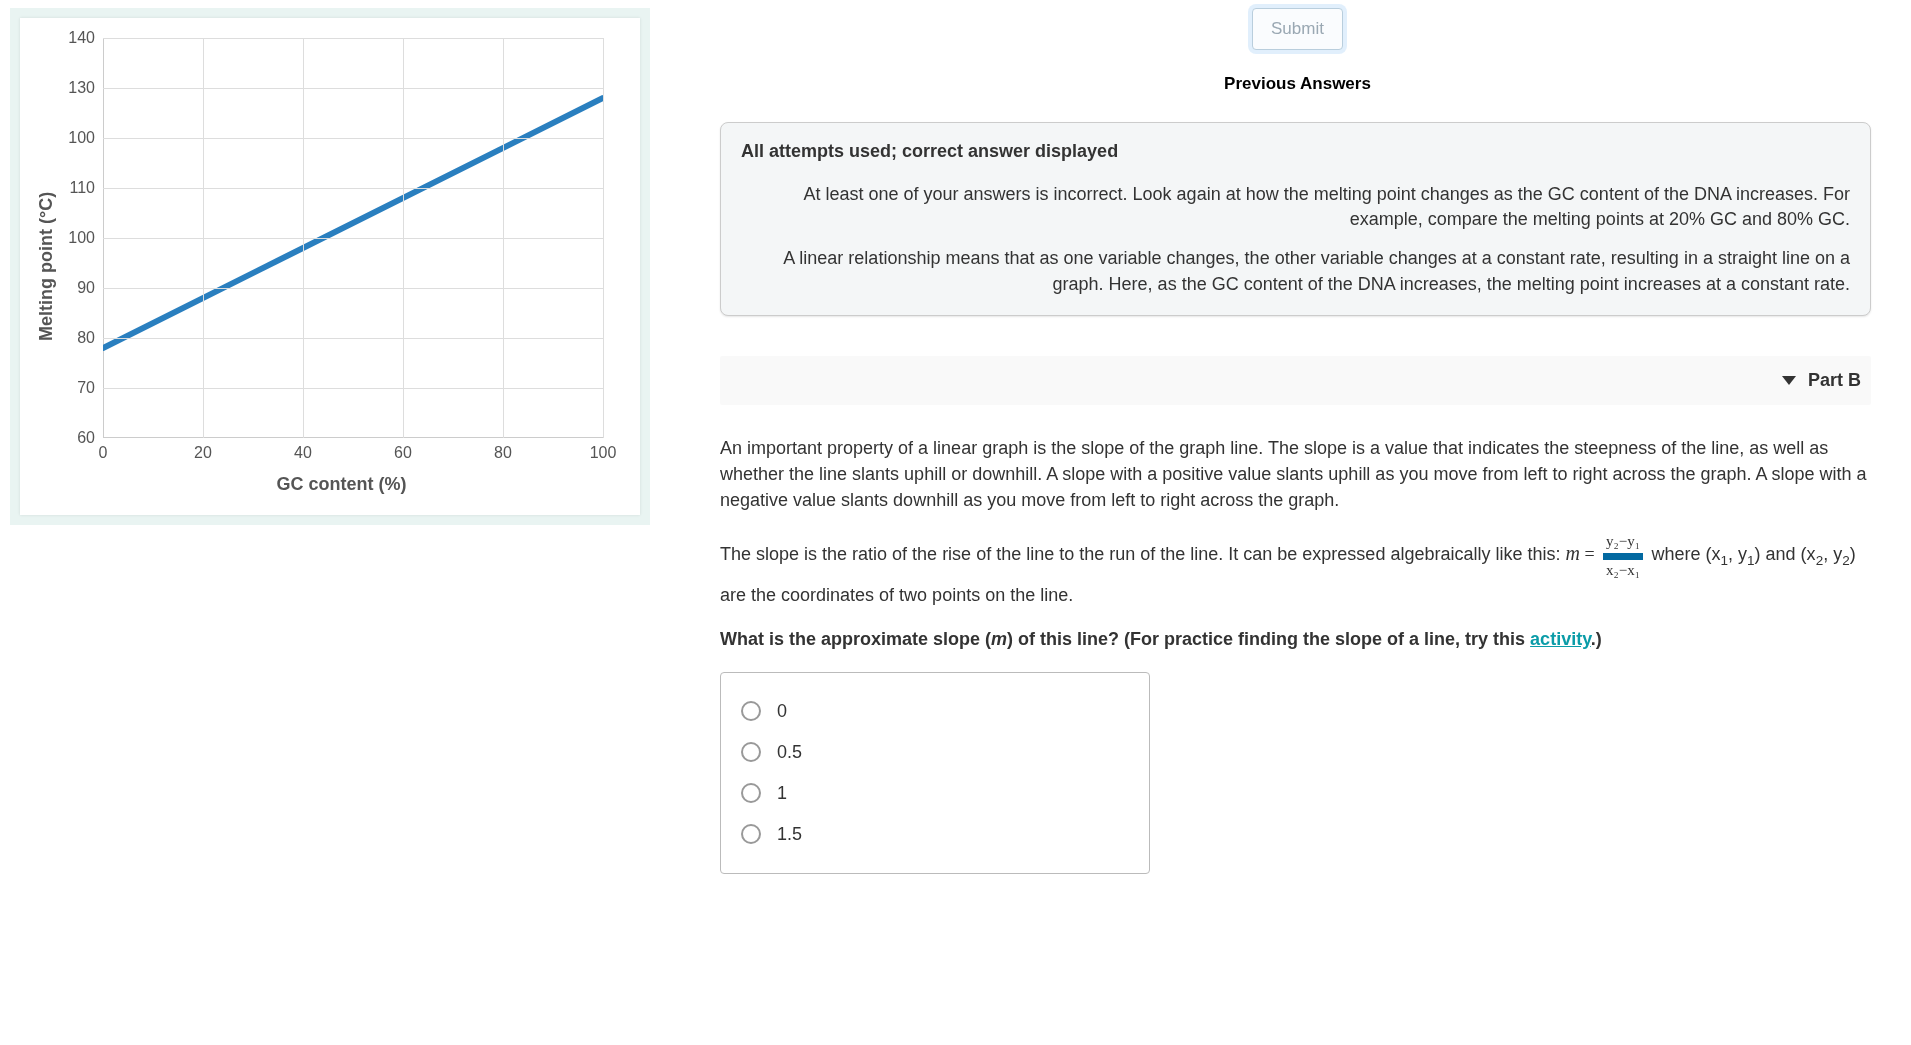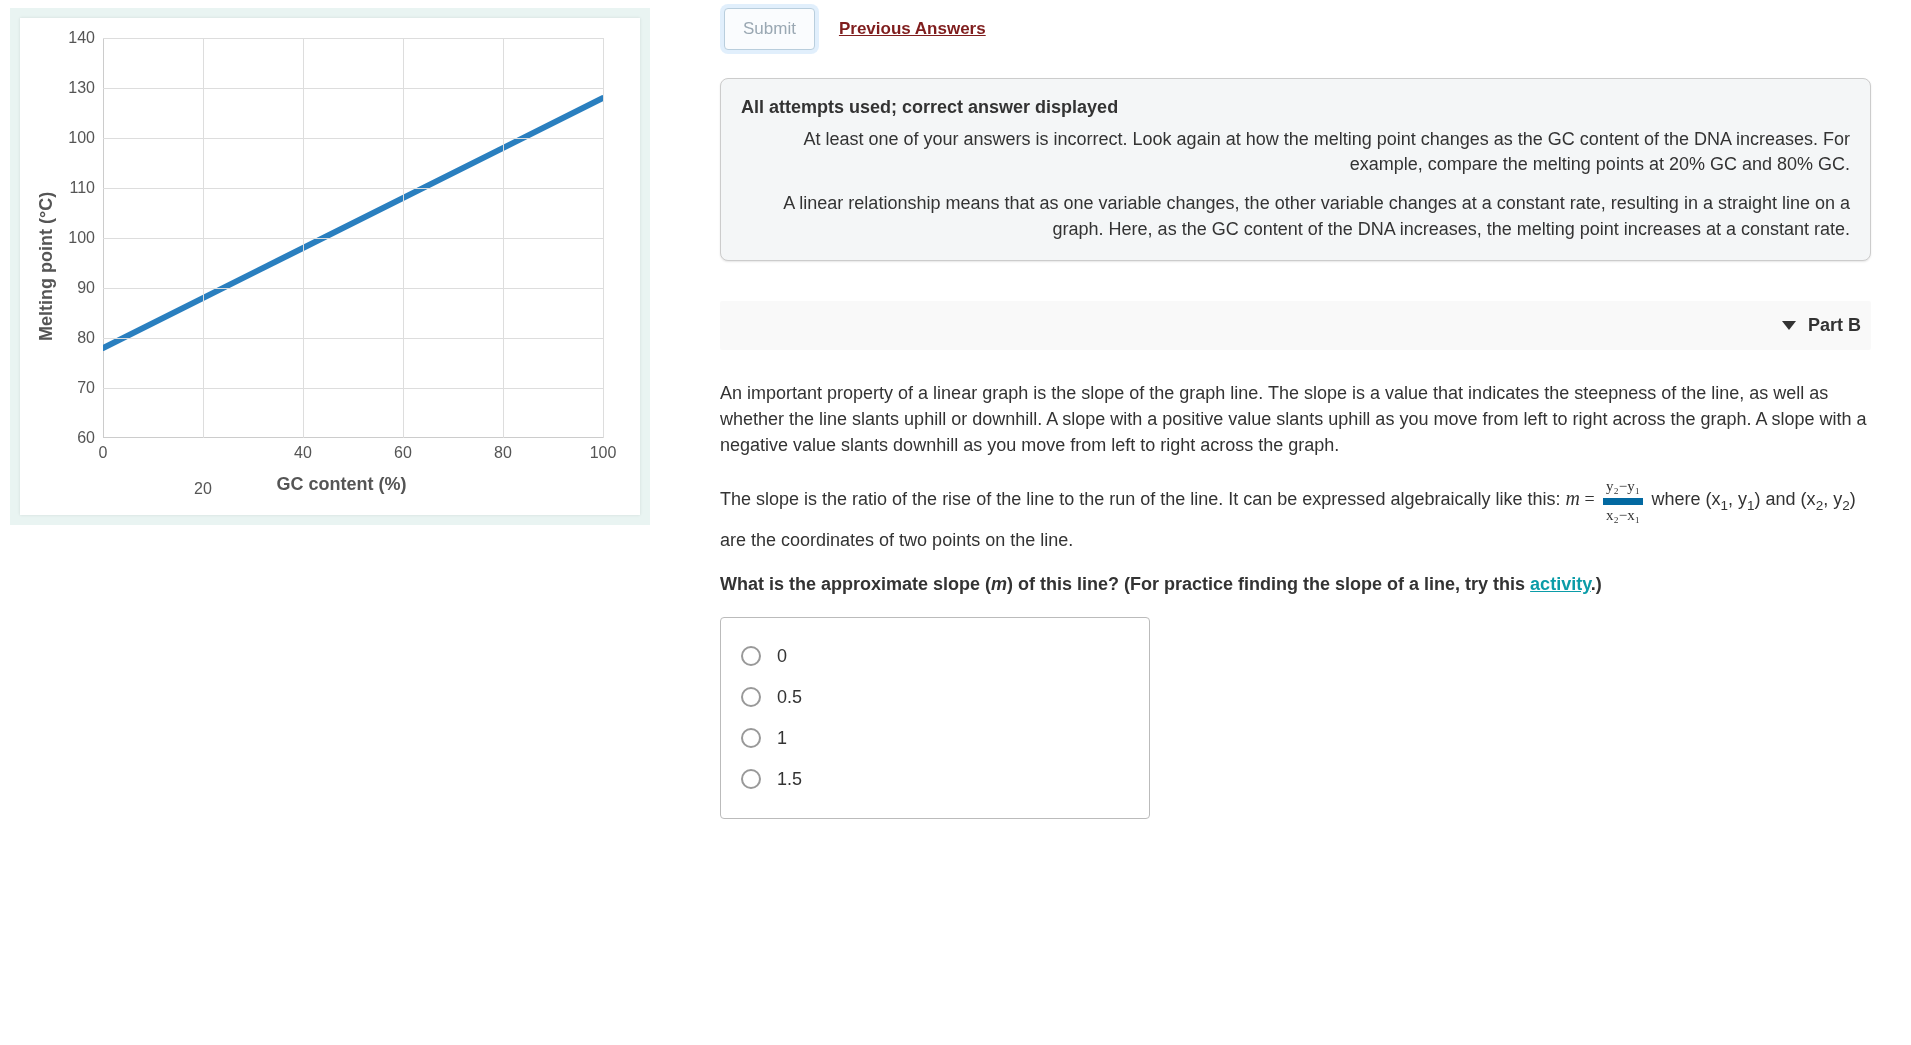--- a/index.html
+++ b/index.html
@@ -73,46 +73,46 @@
     font-size: 18px;
     color: #555;
     margin-top: 36px;
   }
   
   .actions-row {
     display: flex;
     align-items: center;
     gap: 24px;
     padding: 8px 0 8px 4px;
+    flex-direction: column;
   }
   .submit-btn {
     padding: 10px 18px;
     border: 1px solid #b9cedd;
     border-radius: 4px;
     background: #fafcfe;
     color: #9aa8b3;
     font-size: 17px;
     box-shadow: 0 0 0 4px rgba(170,210,245,0.35);
   }
   .prev-answers {
-    color: #7f1d1d;
-    font-weight: bold;
-    text-decoration: underline;
+    color: #000000;
+    font-weight: bold;
     font-size: 17px;
     cursor: pointer;
   }
   .feedback-box {
     margin-top: 20px;
     border: 1px solid #ccc;
     border-radius: 8px;
     padding: 18px 20px;
     background: #f4f6f7;
     box-shadow: 0 1px 2px rgba(0,0,0,0.1);
   }
-  .feedback-box .hdr { font-weight: bold; margin-bottom: 9px; font-size: 18px; }
+  .feedback-box .hdr { font-weight: bold; margin-bottom: 20px; font-size: 18px; }
   .feedback-box p { margin-bottom: 14px; font-size: 18px; line-height: 1.4; text-align: right; }
   .feedback-box p:last-child { margin-bottom: 0; }
   .part-header {
     display: flex;
     align-items: center;
     gap: 12px;
     margin-top: 40px;
     padding: 14px 10px;
     font-weight: bold;
     font-size: 18px;
@@ -196,21 +196,21 @@
                 <div class="hgrid" style="top: 37.5%;"></div>
                 <div class="ytick" style="top: 37.5%;">110</div>
                 <div class="hgrid" style="top: 25%;"></div>
                 <div class="ytick" style="top: 25%;">100</div>
                 <div class="hgrid" style="top: 12.5%;"></div>
                 <div class="ytick" style="top: 12.5%;">130</div>
                 <div class="hgrid" style="top: 0%;"></div>
                 <div class="ytick" style="top: 0%;">140</div>
                 <div class="xtick" style="left: 0%;">0</div>
                 <div class="vgrid" style="left: 20%;"></div>
-                <div class="xtick" style="left: 20%; margin-top: 36px;">20</div>
+                <div class="xtick" style="left: 20%;">20</div>
                 <div class="vgrid" style="left: 40%;"></div>
                 <div class="xtick" style="left: 40%;">40</div>
                 <div class="vgrid" style="left: 60%;"></div>
                 <div class="xtick" style="left: 60%;">60</div>
                 <div class="vgrid" style="left: 80%;"></div>
                 <div class="xtick" style="left: 80%;">80</div>
                 <div class="vgrid" style="left: 100%;"></div>
                 <div class="xtick" style="left: 100%;">100</div>
               </div>
             <div class="x-label">GC content (%)</div>

